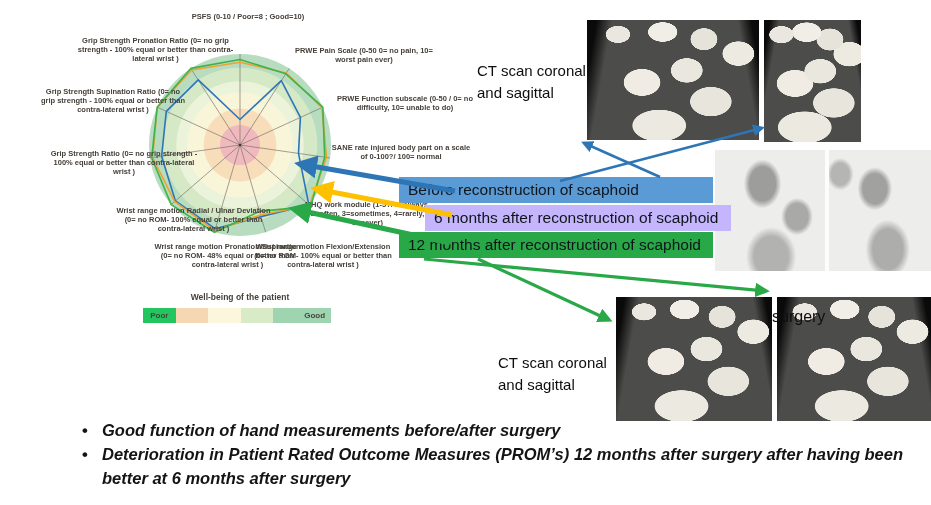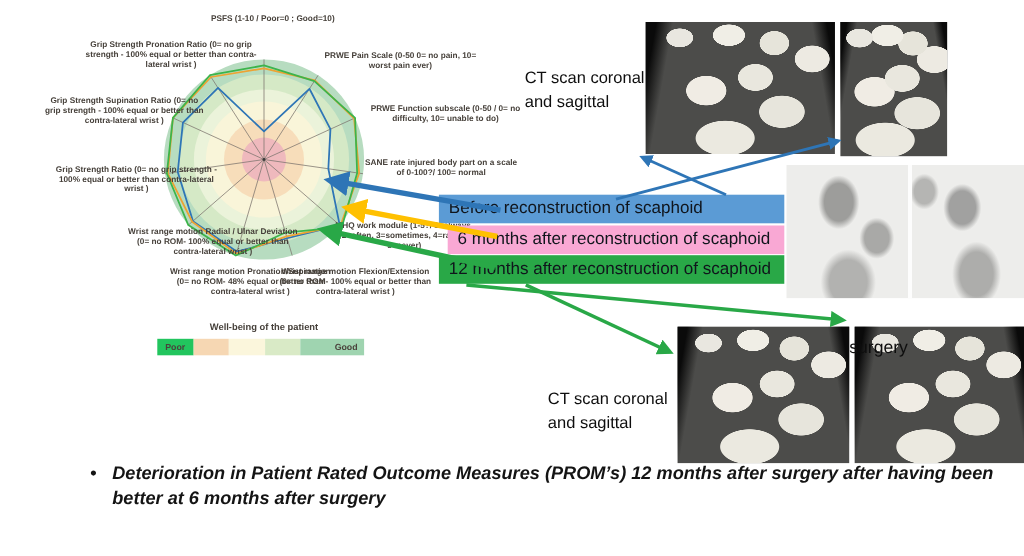--- a/index.html
+++ b/index.html
@@ -100,21 +100,21 @@
         <line x1="222" y1="139" x2="196.3623373274299" y2="226.3138605989193" stroke="#7d756e" stroke-width="0.7"></line>
         <line x1="222" y1="139" x2="153.2267887337625" y2="198.59232678902094" stroke="#7d756e" stroke-width="0.7"></line>
         <line x1="222" y1="139" x2="131.92624878883512" y2="151.95065028286896" stroke="#7d756e" stroke-width="0.7"></line>
         <line x1="222" y1="139" x2="139.2234884227388" y2="101.19723381682837" stroke="#7d756e" stroke-width="0.7"></line>
         <line x1="222" y1="139" x2="172.80168561154062" y2="62.445928512362514" stroke="#7d756e" stroke-width="0.7"></line>
         <polygon points="222.0,113.5 263.3,74.7 282.4,111.4 280.5,147.4 290.8,198.6 243.0,210.6 197.4,222.8 157.4,195.0 143.6,150.3 148.3,105.4 180.2,73.9" fill="none" stroke="#2e75b6" stroke-width="1.6" stroke-linejoin="round"></polygon>
         <polygon points="222.0,56.2 268.2,67.0 303.9,101.6 308.5,151.4 291.5,199.2 242.5,208.9 196.9,224.6 156.7,195.6 134.6,151.6 139.2,101.2 173.8,64.0" fill="none" stroke="#eda333" stroke-width="1.6" stroke-linejoin="round"></polygon>
         <polygon points="222.0,53.5 267.8,67.8 304.8,101.2 306.7,151.2 292.8,200.4 241.5,205.4 196.4,226.3 153.2,198.6 133.7,151.7 139.2,101.2 172.8,62.4" fill="none" stroke="#3cb44b" stroke-width="1.6" stroke-linejoin="round"></polygon>
         <circle cx="222" cy="139" r="1.3" fill="#3a3a3a"></circle>
       </svg>
-    <div class="axl al1">PSFS (1-10 / Poor=0 ; Good=10)</div>
+    <div class="axl al1">PSFS (0-10 / Poor=8 ; Good=10)</div>
     <div class="axl al2">PRWE Pain Scale (0-50 0= no pain, 10= worst pain ever)</div>
     <div class="axl al3">PRWE Function subscale (0-50 / 0= no difficulty, 10= unable to do)</div>
     <div class="axl al4">SANE rate injured body part on a scale of 0-100?/ 100= normal</div>
     <div class="axl al5">MHQ work module (1-5?/ 1=always, 2=often, 3=sometimes, 4=rarely, 5=never)</div>
     <div class="axl al6">Wrist range motion Flexion/Extension (0= no ROM- 100% equal or better than contra-lateral wrist )</div>
     <div class="axl al7">Wrist range motion Pronation/Supination (0= no ROM- 48% equal or better than contra-lateral wrist )</div>
     <div class="axl al8">Wrist range motion Radial / Ulnar Deviation (0= no ROM- 100% equal or better than contra-lateral wrist )</div>
     <div class="axl al9">Grip Strength Ratio (0= no grip strength - 100% equal or better than contra-lateral wrist )</div>
     <div class="axl al10">Grip Strength Supination Ratio (0= no grip strength - 100% equal or better than contra-lateral wrist )</div>
     <div class="axl al11">Grip Strength Pronation Ratio (0= no grip strength - 100% equal or better than contra-lateral wrist )</div>
@@ -135,21 +135,21 @@
   <div class="ct-panel ct-bottom-coronal"></div>
   <div class="ct-panel ct-bottom-sagittal"></div>
 
   <div class="ct-caption cap-top">CT scan coronal and sagittal</div>
   <div class="ct-caption cap-bottom">CT scan coronal and sagittal</div>
   <div class="surgery-label">surgery</div>
 
   <div class="tbar bar-before" style="background: rgb(91, 155, 213);">
     <span>Before reconstruction of scaphoid</span>
   </div>
-  <div class="tbar bar-6mo" style="background: #f9a8d4;">
+  <div class="tbar bar-6mo" style="background: #c4b5fd; margin-left: 18px;">
     <span>6 months after reconstruction of scaphoid</span>
   </div>
   <div class="tbar bar-12mo" style="background: rgb(41, 168, 71);">
     <span>12 months after reconstruction of scaphoid</span>
   </div>
 
   <svg class="arrows" width="931" height="505" viewBox="0 0 931 505">
     <defs>
       <marker id="ah-blue" markerWidth="4.6" markerHeight="4.6" refX="3.4" refY="2.3" orient="auto">
           <path d="M0,0 L4.6,2.3 L0,4.6 z" fill="#2e75b6"></path>
@@ -164,16 +164,17 @@
     <line x1="455" y1="191" x2="300" y2="164" stroke="#2e75b6" stroke-width="5" marker-end="url(#ah-blue)"></line>
     <line x1="452" y1="215" x2="316" y2="189" stroke="#ffc000" stroke-width="5" marker-end="url(#ah-yellow)"></line>
     <line x1="450" y1="243" x2="294" y2="209" stroke="#29a847" stroke-width="5" marker-end="url(#ah-green)"></line>
     <line x1="660" y1="177" x2="584" y2="143" stroke="#2e75b6" stroke-width="2.6" marker-end="url(#ah-blue)"></line>
     <line x1="560" y1="181" x2="762" y2="128" stroke="#2e75b6" stroke-width="2.6" marker-end="url(#ah-blue)"></line>
     <line x1="424" y1="259" x2="766" y2="291" stroke="#29a847" stroke-width="3.2" marker-end="url(#ah-green)"></line>
     <line x1="478" y1="259" x2="609" y2="320" stroke="#29a847" stroke-width="3.2" marker-end="url(#ah-green)"></line>
   </svg>
 
   <ul class="bullets">
+    <li>Good function of hand measurements before/after surgery</li>
     <li>Deterioration in Patient Rated Outcome Measures (PROM’s) 12 months after surgery after having been better at 6 months after surgery</li>
   </ul>
 
 </div>
 
 </body></html>

